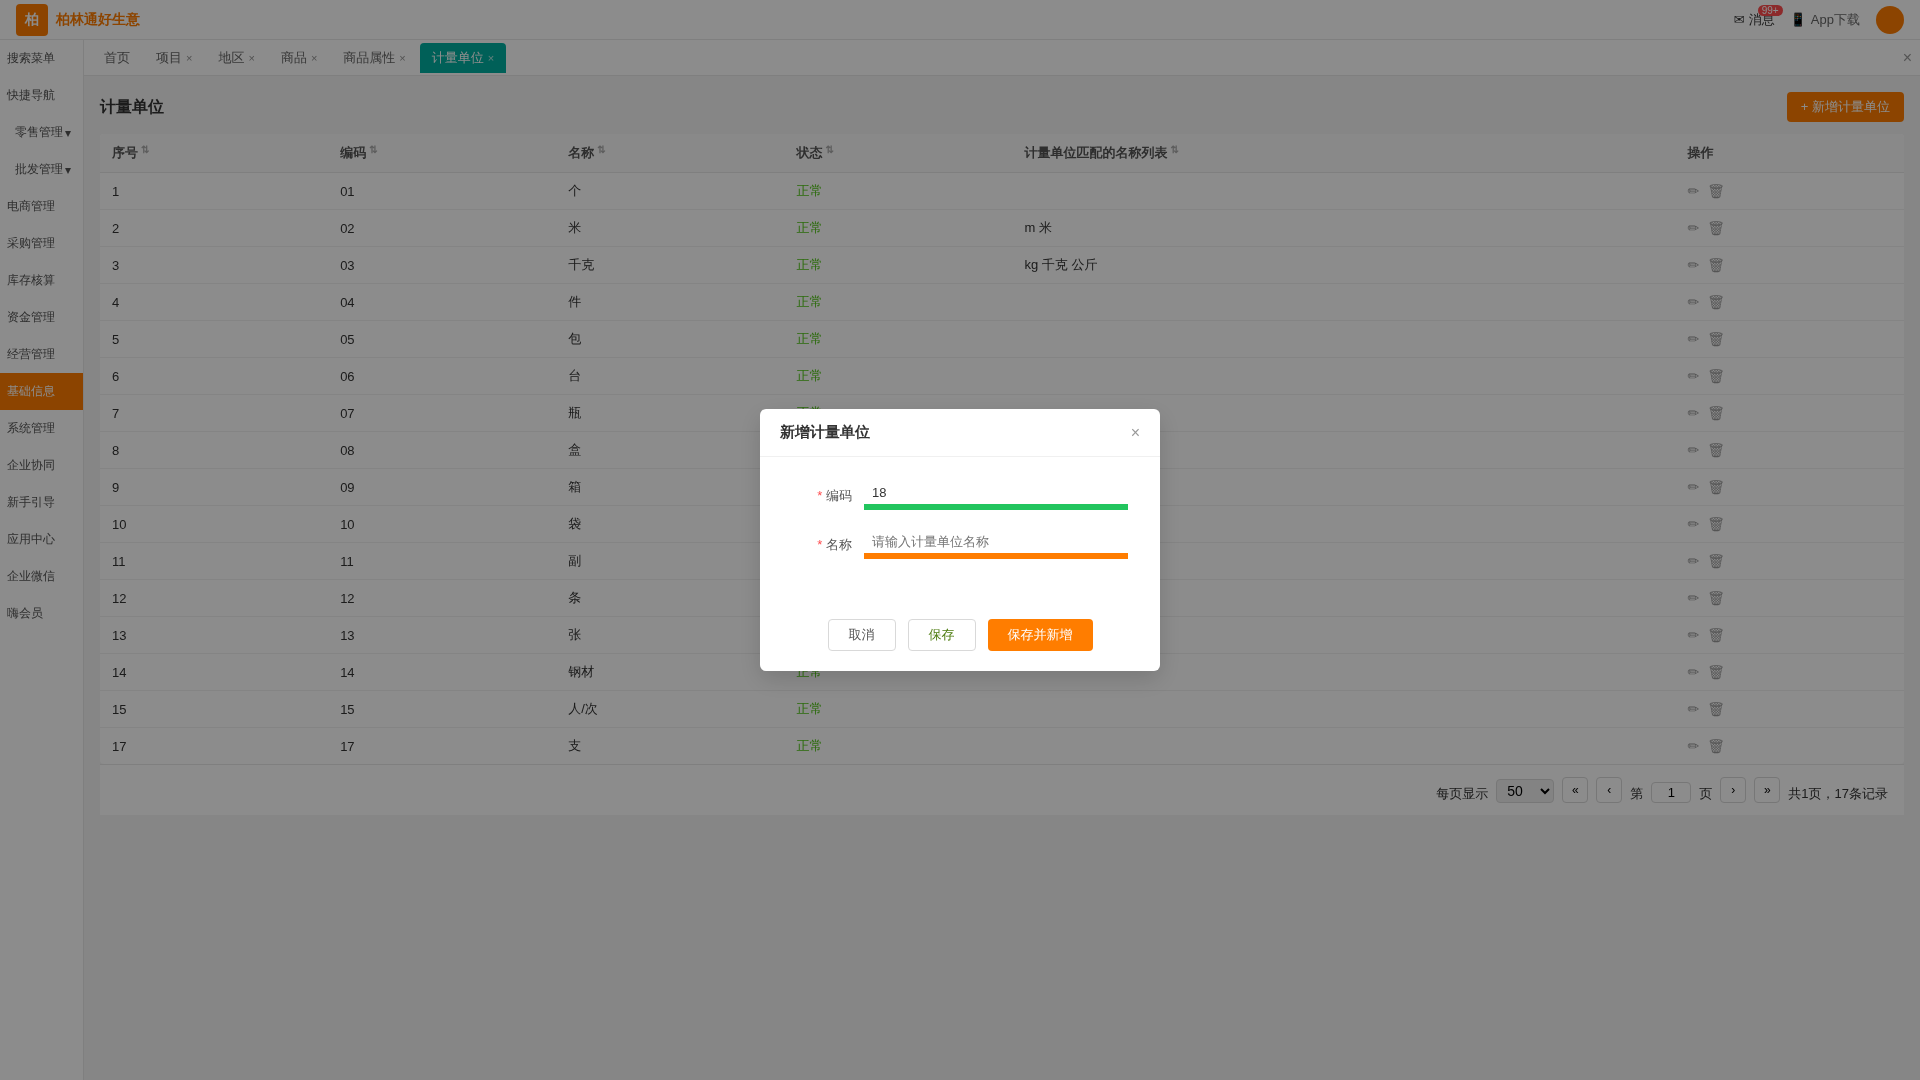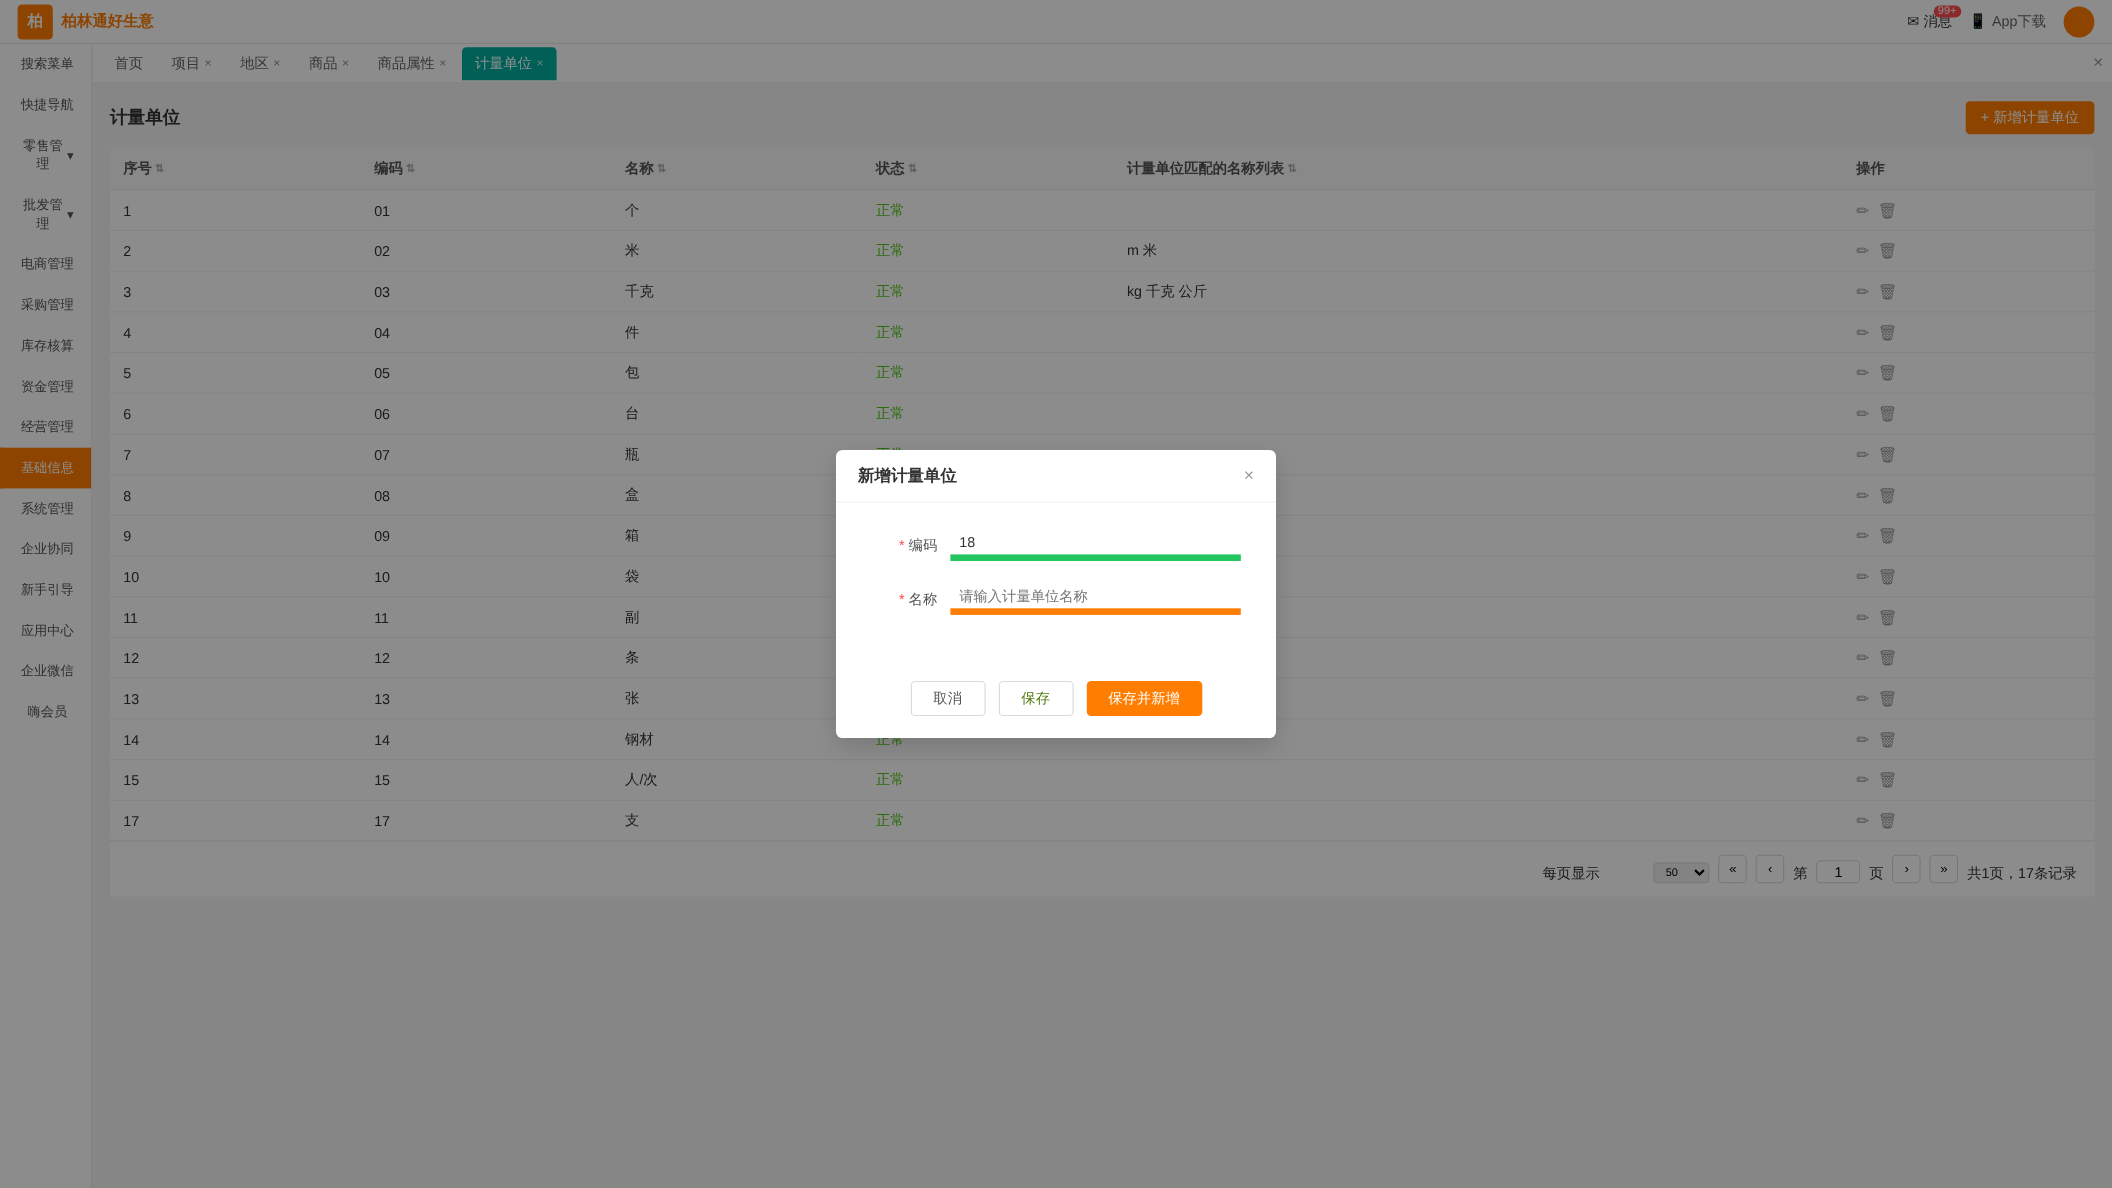--- a/index.html
+++ b/index.html
@@ -16,21 +16,21 @@
     .badge-btn { position: relative; display: flex; align-items: center; gap: 4px; cursor: pointer; }
     .badge { background: #ff4d4f; color: #fff; border-radius: 10px; font-size: 10px; padding: 0 4px; position: absolute; top: -6px; right: -8px; }
     .app-download { display: flex; align-items: center; gap: 4px; color: #666; cursor: pointer; }
     .avatar { width: 28px; height: 28px; background: #ff7d00; border-radius: 50%; }
 
     
     .main-layout { display: flex; flex: 1; overflow: hidden; }
 
     
     .sidebar { width: 84px; background: #fff; border-right: 1px solid #e8e8e8; display: flex; flex-direction: column; overflow-y: auto; }
-    .sidebar-item { padding: 10px 16px; text-align: center; cursor: pointer; font-size: 12px; color: #555; border-left: 3px solid transparent; }
+    .sidebar-item { padding: 10px 4px; text-align: left; cursor: pointer; font-size: 12px; color: #555; border-left: 3px solid transparent; }
     .sidebar-item.active { background: #ff7d00; color: #fff; border-left-color: #ff7d00; }
     .sidebar-item.has-arrow { display: flex; align-items: center; justify-content: center; gap: 2px; }
 
     
     .content-area { flex: 1; display: flex; flex-direction: column; overflow: hidden; }
 
     
     .tab-bar { display: flex; background: #fff; border-bottom: 1px solid #e8e8e8; padding: 0 8px; height: 36px; align-items: center; gap: 2px; }
     .tab { display: flex; align-items: center; gap: 4px; padding: 6px 12px; cursor: pointer; border-radius: 4px 4px 0 0; font-size: 13px; color: #666; }
     .tab.active { background: #00b0a0; color: #fff; }
@@ -48,21 +48,21 @@
     thead tr { background: #fafafa; }
     th { padding: 10px 12px; text-align: left; font-weight: 600; color: #555; font-size: 13px; border-bottom: 1px solid #e8e8e8; }
     td { padding: 9px 12px; border-bottom: 1px solid #f0f0f0; font-size: 13px; color: #333; }
     tr:last-child td { border-bottom: none; }
     .status-normal { color: #52c41a; }
     .action-btns { display: flex; gap: 8px; }
     .action-btn { cursor: pointer; color: #999; font-size: 14px; }
 
     
     .pagination { display: flex; align-items: flex-end; justify-content: flex-end; padding: 12px 16px; background: #fff; border-top: 1px solid #e8e8e8; gap: 8px; font-size: 13px; }
-    .page-size-select { border: 1px solid #d9d9d9; border-radius: 4px; padding: 2px 6px; font-size: 10px; margin-left: 41px; }
+    .page-size-select { border: 1px solid #d9d9d9; border-radius: 4px; padding: 2px 6px; font-size: 14px; }
     .page-btn { width: 26px; height: 26px; border: 1px solid #d9d9d9; background: #fff; border-radius: 4px; cursor: pointer; display: flex; align-items: center; justify-content: center; font-size: 12px; }
     .page-input { width: 40px; text-align: center; border: 1px solid #d9d9d9; border-radius: 4px; padding: 2px 4px; font-size: 13px; }
 
     
     .overlay { position: fixed; top: 0; left: 0; width: 100%; height: 100%; background: rgba(0,0,0,0.45); z-index: 1000; display: flex; align-items: center; justify-content: center; }
 
     
     .modal { background: #fff; border-radius: 6px; width: 400px; box-shadow: 0 8px 24px rgba(0,0,0,0.15); }
     .modal-header { display: flex; justify-content: space-between; align-items: flex-end; padding: 14px 20px; border-bottom: 1px solid #f0f0f0; }
     .modal-title { font-size: 15px; font-weight: 600; color: #333; }
@@ -72,21 +72,21 @@
     .form-label { width: 60px; text-align: right; margin-right: 12px; color: #555; font-size: 13px; }
     .required::before { content: '* '; color: #ff4d4f; }
     .form-input { flex: 1; border: none; border-bottom: 6px solid #22c55e; padding: 4px 8px; font-size: 13px; outline: none; color: #333; }
     .form-input.active-input { border-bottom-color: #ff7d00; }
     .modal-footer { display: flex; justify-content: center; gap: 12px; padding: 16px 20px 20px; }
     .btn-cancel { border: 1px solid #d9d9d9; background: #fff; color: #555; padding: 6px 20px; border-radius: 4px; cursor: pointer; font-size: 13px; }
     .btn-save { border: 1px solid #d9d9d9; background: #fff; color: #4d7c0f; padding: 6px 20px; border-radius: 4px; cursor: pointer; font-size: 13px; }
     .btn-save-new { background: #ff7d00; color: #fff; border: none; padding: 6px 20px; border-radius: 4px; cursor: pointer; font-size: 13px; }
 
     .sort-icon { font-size: 10px; color: #aaa; }
-    .col-with-sort { display: flex; align-items: center; gap: 3px; }
+    .col-with-sort { display: flex; gap: 3px; }
   </style>
 </head>
 <body>
 
 <div class="app-container">
 
   <div class="top-bar">
     <div class="top-bar-left">
       <div class="logo-area">
         <div class="logo-icon">柏</div>

